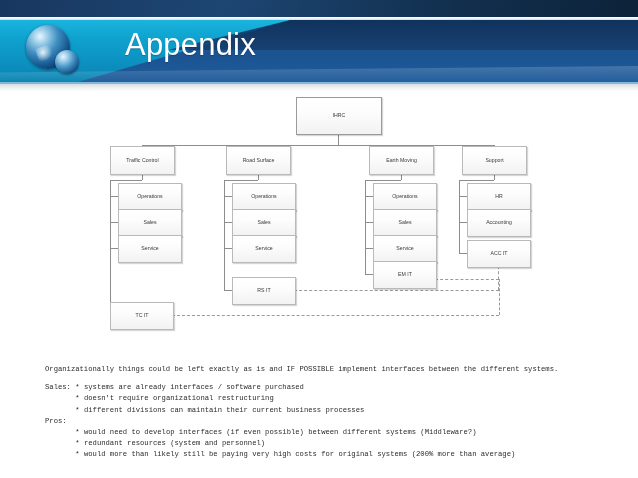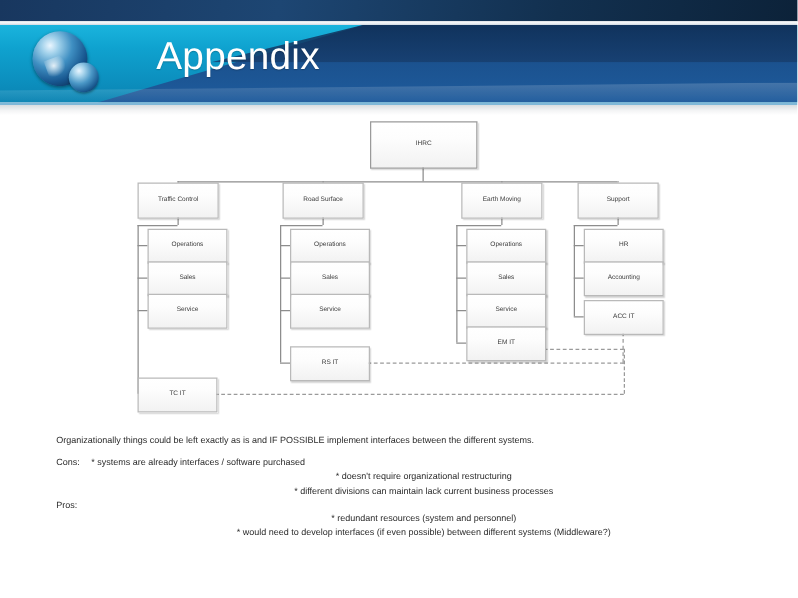--- a/index.html
+++ b/index.html
@@ -97,27 +97,27 @@
   .ln.v{width:1px;}
   .dash-h{
     position:absolute;height:0;border-top:1px dashed #9a9a9a;
   }
   .dash-v{
     position:absolute;width:0;border-left:1px dashed #9a9a9a;
   }
 
   
   .body-text{
-    position:absolute;left:45px;top:346px;width:560px;
+    position:absolute;left:45px;top:364px;width:560px;
     font-size:7.2px;color:#2b2b2b;line-height:11.2px;
-    font-family:Liberation Sans, sans-serif;
+    font-family:Liberation Mono, monospace;
   }
   .ln-row{white-space:pre;}
   .ind-label{display:inline-block;width:26px;}
-  .bullet{padding-left:26px;text-align:center;}
+  .bullet{padding-left:26px;}
   .gap{height:7px;}
 </style>
 </head>
 <body>
 
 <div class="slide">
 
   <div>
     <div class="hdr-topstrip">
       <div class="hdr-topstrip-hi"></div>
@@ -237,21 +237,22 @@
         <span>Accounting</span>
       </div>
       <div class="node" style="left: 467px; top: 148px; width: 62px; height: 26px;">
         <span>ACC IT</span>
       </div>
     </div>
 
   <div class="body-text" id="bodytext">
       <div class="ln-row ">Organizationally things could be left exactly as is and IF POSSIBLE implement interfaces between the different systems.</div>
       <div class="gap"></div>
-      <div class="ln-row"><span class="ind-label">Cons:</span><span> * systems are already interfaces / software purchased</span></div>
+      <div class="ln-row"><span class="ind-label">Sales:</span><span> * systems are already interfaces / software purchased</span></div>
       <div class="ln-row bullet"> * doesn't require organizational restructuring</div>
-      <div class="ln-row bullet"> * different divisions can maintain lack current business processes</div>
+      <div class="ln-row bullet"> * different divisions can maintain their current business processes</div>
       <div class="ln-row ">Pros:</div>
+      <div class="ln-row bullet"> * would need to develop interfaces (if even possible) between different systems (Middleware?)</div>
       <div class="ln-row bullet"> * redundant resources (system and personnel)</div>
-      <div class="ln-row bullet"> * would need to develop interfaces (if even possible) between different systems (Middleware?)</div>
+      <div class="ln-row bullet"> * would more than likely still be paying very high costs for original systems (200% more than average)</div>
     </div>
 
 </div>
 
 </body></html>

